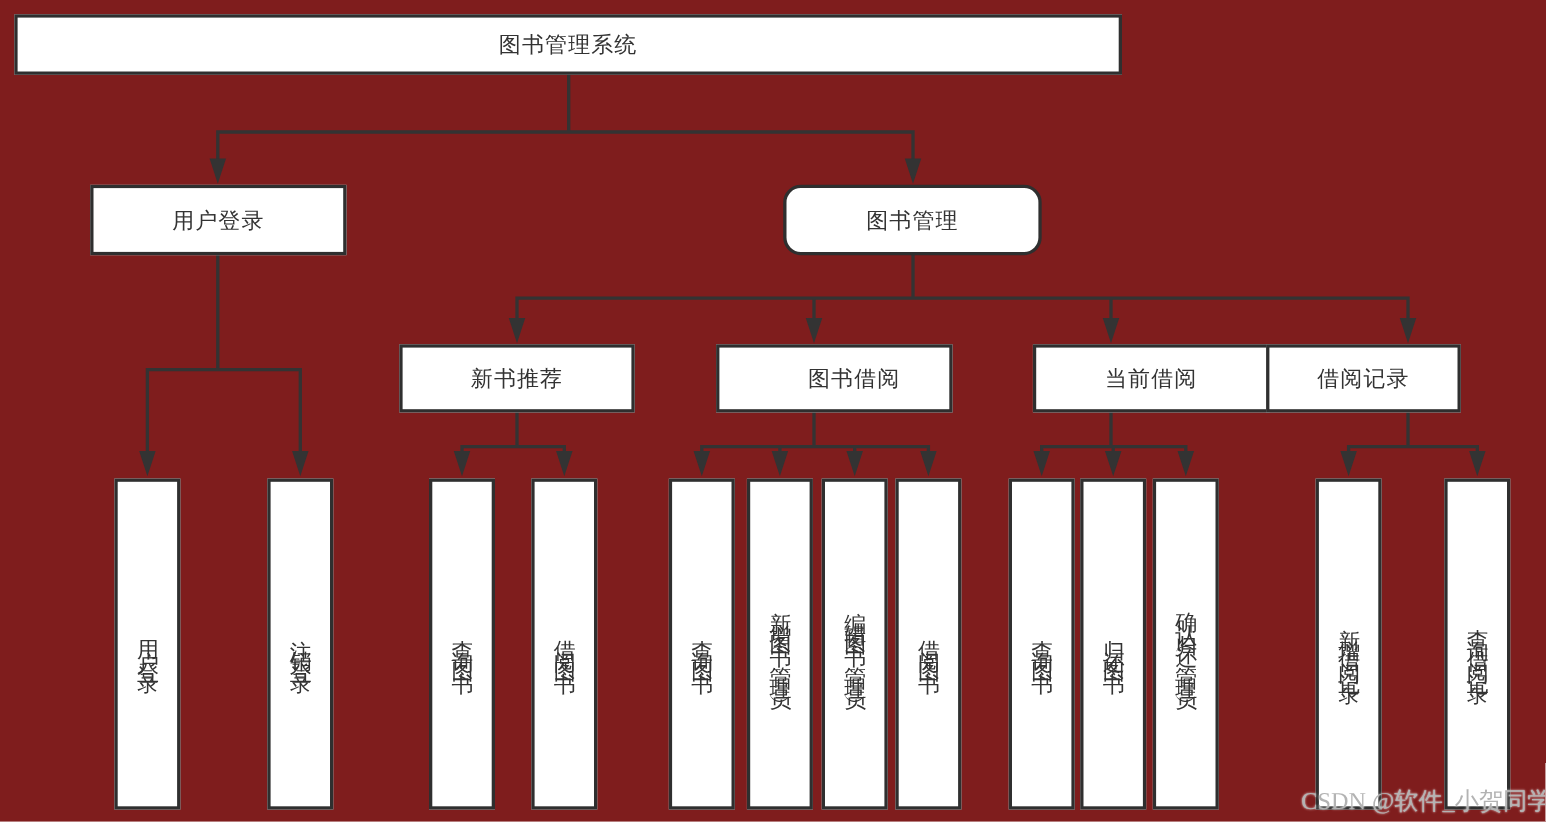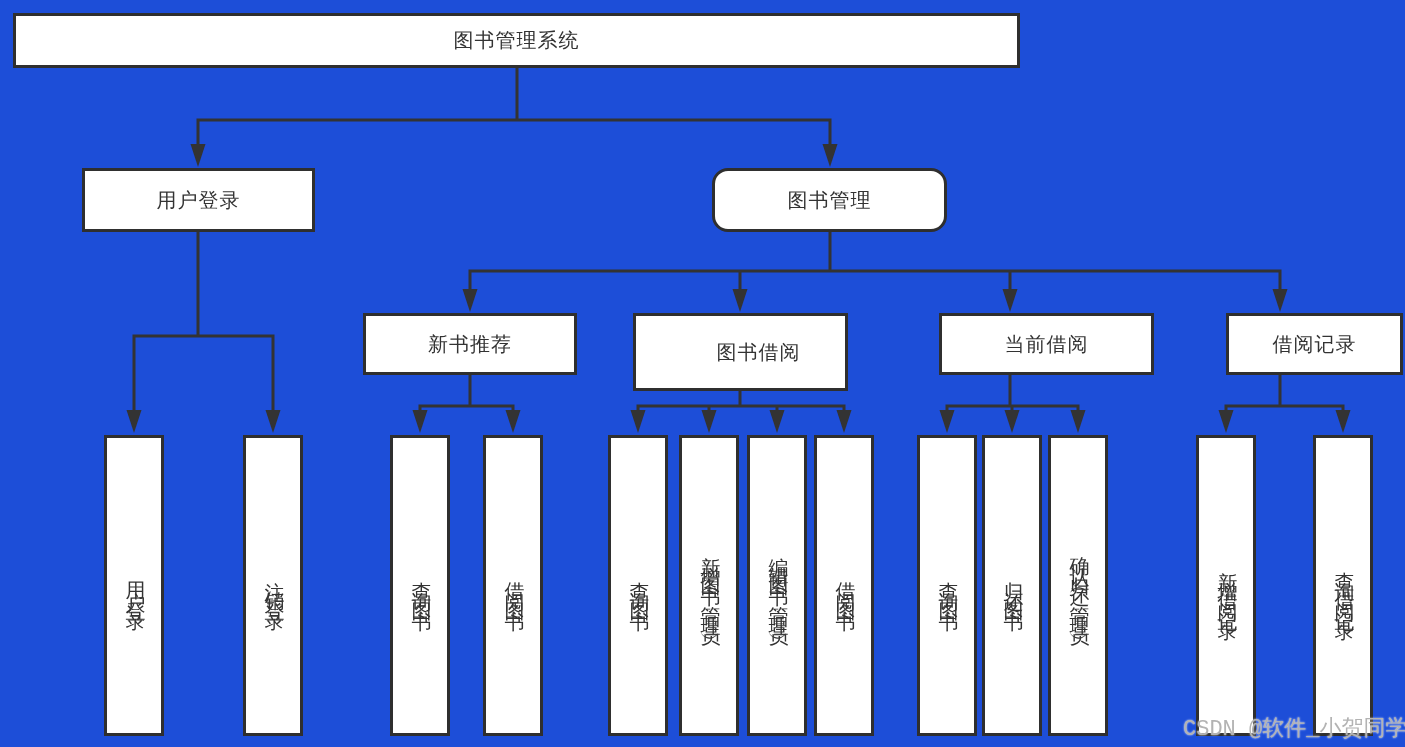--- a/index.html
+++ b/index.html
@@ -1,21 +1,21 @@
 <!DOCTYPE html>
 <html><head>
 <meta charset="utf-8">
 <style>
   html, body { margin: 0; padding: 0; background: #ffffff; }
   #stage {
     position: relative;
     width: 1405px;
     height: 747px;
-    background: #1d4ed8;
-    font-family: Liberation Mono, monospace;
+    background: #7f1d1d;
+    font-family: Liberation Serif, serif;
     overflow: hidden;
   }
   #connectors {
     position: absolute;
     left: 0; top: 0;
     width: 1405px; height: 747px;
   }
   .node {
     position: absolute;
     box-sizing: border-box;
@@ -97,27 +97,27 @@
   <div class="node hnode" style="left:82px; top:168px; width:233px; height:64px;">
     <span>用户登录</span>
   </div>
   <div class="node hnode" style="left:712px; top:168px; width:235px; height:64px;border-radius:16px;">
     <span>图书管理</span>
   </div>
 
   <div class="node hnode" style="left:363px; top:313px; width:214px; height:62px;">
     <span>新书推荐</span>
   </div>
-  <div class="node hnode" style="left:633px; top:313px; width:215px; height:78px;padding-left:36px;">
+  <div class="node hnode" style="left:651px; top:313px; width:215px; height:62px;padding-left:36px;">
     <span>图书借阅</span>
   </div>
   <div class="node hnode" style="left:903px; top:313px; width:215px; height:62px;margin-left:36px;">
     <span>当前借阅</span>
   </div>
-  <div class="node hnode" style="left:1226px; top:313px; width:177px; height:62px;">
+  <div class="node hnode" style="left:1151px; top:313px; width:177px; height:62px;">
     <span>借阅记录</span>
   </div>
 
   <div class="node vnode" style="left:104px;">
     <span class="vtext">用户登录</span>
   </div>
   <div class="node vnode" style="left:243px;">
     <span class="vtext">注销登录</span>
   </div>
 

